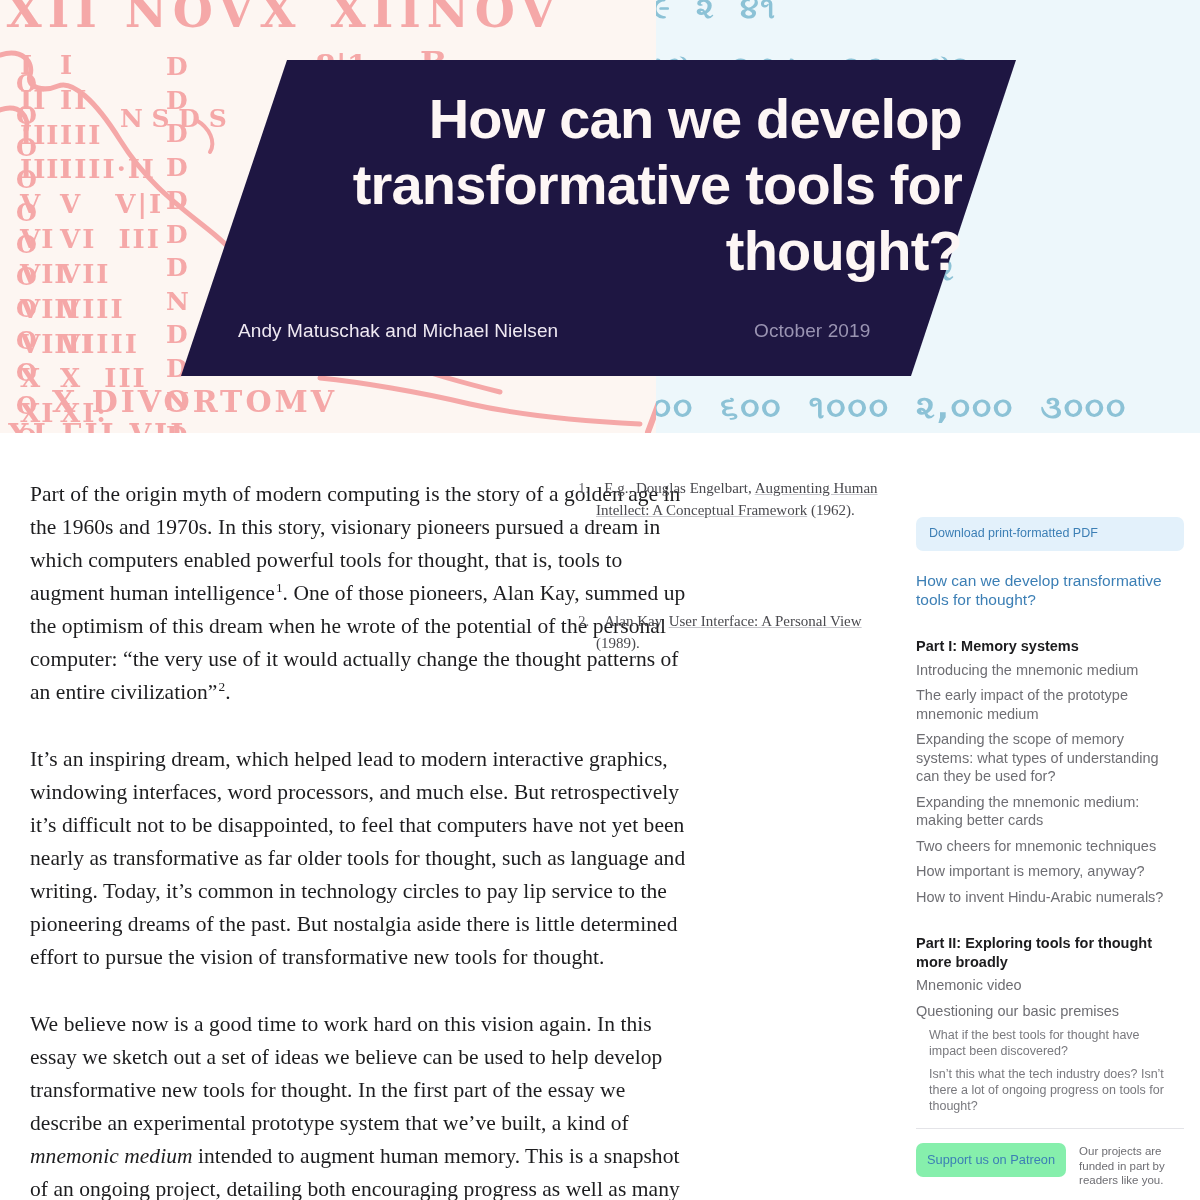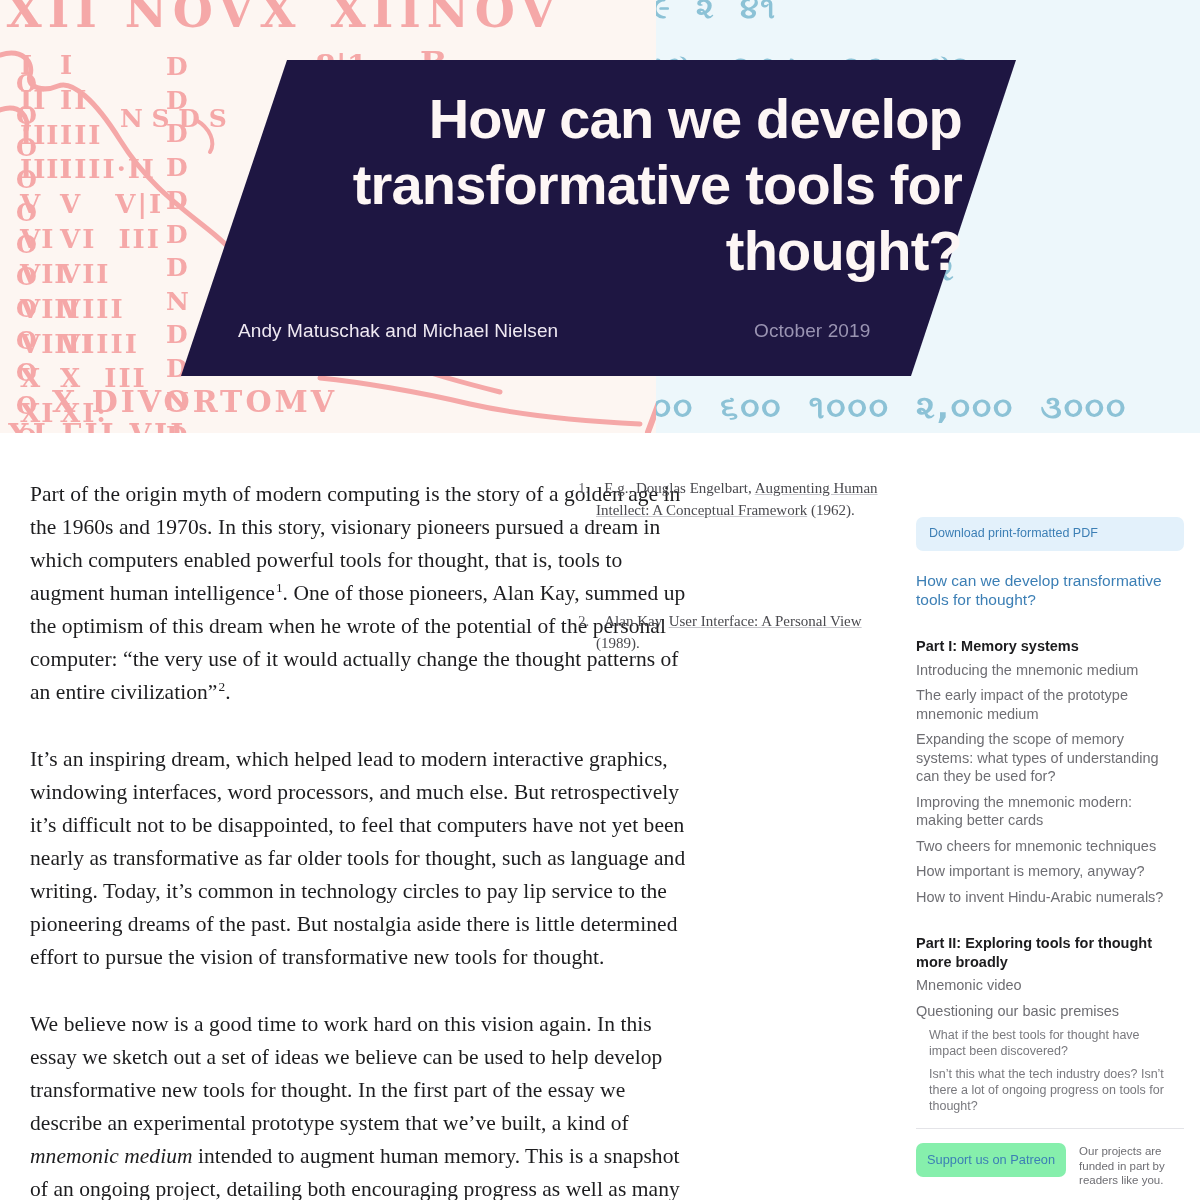--- a/index.html
+++ b/index.html
@@ -372,21 +372,21 @@
   <div class="sidebar">
     <a class="pdf-pill" href="#">Download print-formatted PDF</a>
 
     <div class="toc-title">How can we develop transformative tools for thought?</div>
 
     <div class="toc-group">
       <div class="toc-part">Part I: Memory systems</div>
       <a class="toc-item" href="#">Introducing the mnemonic medium</a>
       <a class="toc-item" href="#">The early impact of the prototype mnemonic medium</a>
       <a class="toc-item" href="#">Expanding the scope of memory systems: what types of understanding can they be used for?</a>
-      <a class="toc-item" href="#">Improving the mnemonic modern: making better cards</a>
+      <a class="toc-item" href="#">Expanding the mnemonic medium: making better cards</a>
       <a class="toc-item" href="#">Two cheers for mnemonic techniques</a>
       <a class="toc-item" href="#">How important is memory, anyway?</a>
       <a class="toc-item" href="#">How to invent Hindu-Arabic numerals?</a>
     </div>
 
     <div class="toc-group">
       <div class="toc-part">Part II: Exploring tools for thought more broadly</div>
       <a class="toc-item" href="#">Mnemonic video</a>
       <a class="toc-item" href="#">Questioning our basic premises</a>
       <a class="toc-item sub" href="#">What if the best tools for thought have impact been discovered?</a>

